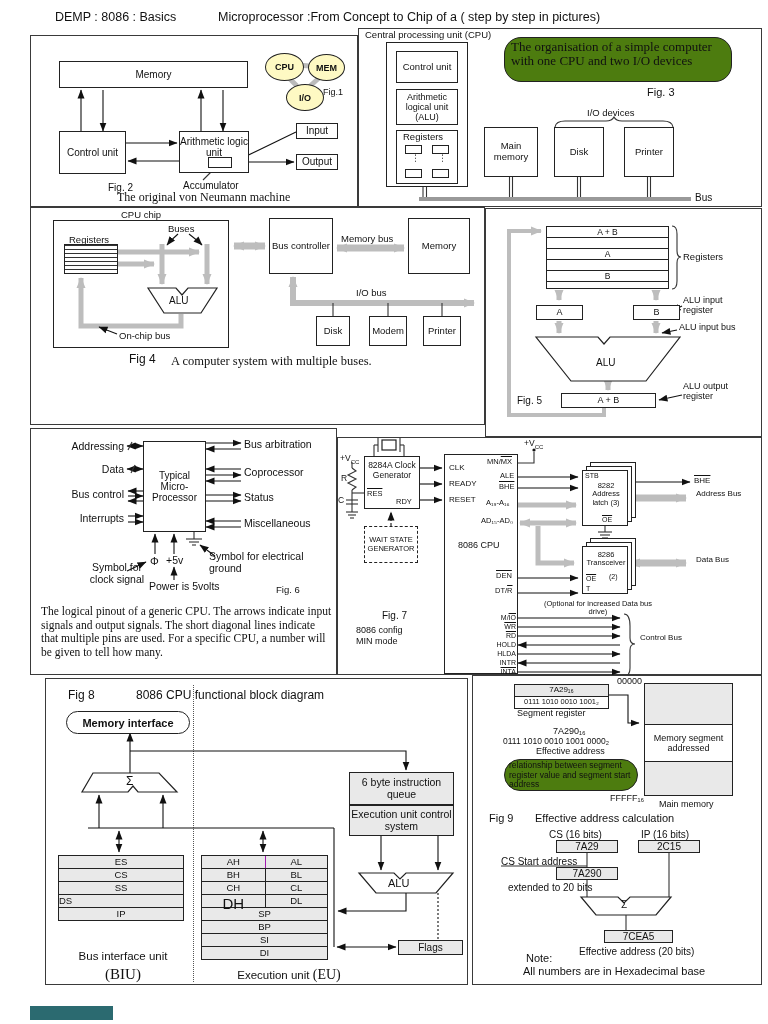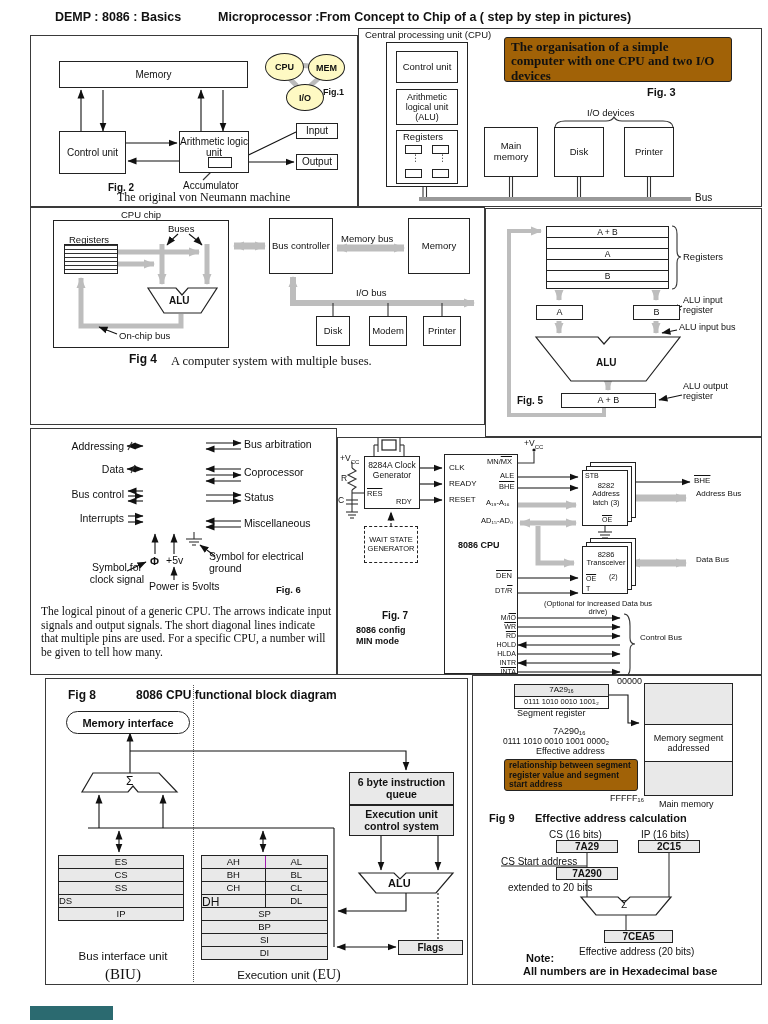--- a/index.html
+++ b/index.html
@@ -5,29 +5,29 @@
   html,body{margin:0;padding:0}
   body{width:768px;height:1024px;position:relative;background:#fff;
        font-family:"Liberation Sans",sans-serif;color:#111;overflow:hidden}
   .panel{position:absolute;border:1.5px solid #3a3a3a;background:#fff;box-sizing:border-box}
   .box{position:absolute;border:1px solid #222;background:#fff;display:flex;align-items:center;
        justify-content:center;text-align:center;line-height:1.12;box-sizing:border-box}
   .grey{background:#e9e9e9}
   .lbl{position:absolute;white-space:nowrap;line-height:1.1}
   .wrap{position:absolute;line-height:1.12}
   .serif{font-family:"Liberation Serif",serif}
-  .b{font-weight:bold}
+  .b{font-weight:normal}
   .ov{text-decoration:overline}
   .ctr{text-align:center}
   .rt{text-align:right}
   .circle{position:absolute;border:1.5px solid #222;border-radius:50%;background:#fef9c3;display:flex;
           align-items:center;justify-content:center;font-weight:bold;font-size:9px}
   .oval{position:absolute;border:1.4px solid #222;border-radius:12px;background:#fff;display:flex;
         align-items:center;justify-content:center;font-weight:bold;font-size:11px}
-  .callout{position:absolute;border:1.6px solid #222;border-radius:3px;background:#a16207;box-sizing:border-box}
+  .callout{position:absolute;border:1.6px solid #222;border-radius:17px;background:#4d7c0f;box-sizing:border-box}
   svg.wires{position:absolute;left:0;top:0;pointer-events:none}
   .w{stroke:#111;stroke-width:1.1;fill:none}
   .thin{stroke:#333;stroke-width:1.1;fill:none}
   .bus{stroke:#bdbdbd;stroke-width:5;fill:none}
   .hatch{position:absolute;border:1px solid #222;box-sizing:border-box;
          background:repeating-linear-gradient(180deg,#333 0 1px,#fff 1px 4px)}
   .dotline{position:absolute;width:0;border-left:1.5px dotted #555}
   .shape{fill:#fff;stroke:#222;stroke-width:1.2}
 </style>
 </head>
@@ -38,21 +38,21 @@
     <marker id="ah" viewBox="0 0 10 10" markerWidth="10" markerHeight="10" refX="8.5" refY="5" orient="auto-start-reverse" markerUnits="userSpaceOnUse">
       <path d="M0,1.5 L9,5 L0,8.5 Z" fill="#111"></path>
     </marker>
     <marker id="ahg" viewBox="0 0 12 12" markerWidth="12" markerHeight="12" refX="10" refY="6" orient="auto-start-reverse" markerUnits="userSpaceOnUse">
       <path d="M0,1.5 L11,6 L0,10.5 Z" fill="#bdbdbd"></path>
     </marker>
   </defs>
 </svg>
 
 <div class="lbl b" style="left:55px;top:11px;font-size:12.5px">DEMP : 8086 : Basics</div>
-<div class="lbl" style="left:218px;top:11px;font-size:12.5px;font-weight:700">Microprocessor :From Concept to Chip of a ( step by step in pictures)</div>
+<div class="lbl" style="left:218px;top:11px;font-size:12.5px;font-weight:400">Microprocessor :From Concept to Chip of a ( step by step in pictures)</div>
 
 <div class="panel" style="left:30px;top:35px;width:328px;height:172px">
   <svg class="wires" width="328" height="172">
     <line class="w" x1="50" y1="95" x2="50" y2="54" marker-end="url(#ah)"></line>
     <line class="w" x1="72" y1="54" x2="72" y2="95" marker-end="url(#ah)"></line>
     <line class="w" x1="170" y1="95" x2="170" y2="54" marker-end="url(#ah)"></line>
     <line class="w" x1="192" y1="54" x2="192" y2="95" marker-end="url(#ah)"></line>
     <line class="w" x1="95" y1="107" x2="146" y2="107" marker-end="url(#ah)"></line>
     <line class="w" x1="148" y1="125" x2="97" y2="125" marker-end="url(#ah)"></line>
     <line class="w" x1="265" y1="96" x2="203" y2="126" marker-end="url(#ah)"></line>
@@ -208,20 +208,21 @@
     <line class="thin" x1="158" y1="113" x2="168" y2="113"></line>
     <line class="thin" x1="161" y1="116" x2="165" y2="116"></line>
     <line class="w" x1="184" y1="127" x2="169" y2="116" marker-end="url(#ah)"></line>
     <line class="w" x1="96" y1="142" x2="115" y2="133" marker-end="url(#ah)"></line>
     <line class="w" x1="143" y1="151" x2="143" y2="138" marker-end="url(#ah)"></line>
   </svg>
   <div class="wrap rt" style="left:10px;top:12px;width:83px;font-size:10.5px">Addressing</div>
   <div class="wrap rt" style="left:10px;top:35px;width:83px;font-size:10.5px">Data</div>
   <div class="wrap rt" style="left:10px;top:60px;width:83px;font-size:10.5px">Bus control</div>
   <div class="wrap rt" style="left:10px;top:84px;width:83px;font-size:10.5px">Interrupts</div>
+  <div class="box b" style="left:112px;top:12px;width:63px;height:91px;font-size:10px">Typical Micro- Processor</div>
   <div class="lbl" style="left:213px;top:10px;font-size:10.5px">Bus arbitration</div>
   <div class="lbl" style="left:213px;top:38px;font-size:10.5px">Coprocessor</div>
   <div class="lbl" style="left:213px;top:63px;font-size:10.5px">Status</div>
   <div class="lbl" style="left:213px;top:89px;font-size:10.5px">Miscellaneous</div>
   <div class="lbl b" style="left:119px;top:126px;font-size:11px">Φ</div>
   <div class="lbl" style="left:135px;top:126px;font-size:10.5px">+5v</div>
   <div class="wrap ctr" style="left:55px;top:133px;width:62px;font-size:10.5px">Symbol for clock signal</div>
   <div class="lbl" style="left:118px;top:152px;font-size:10.5px">Power is 5volts</div>
   <div class="wrap" style="left:178px;top:122px;width:100px;font-size:10.5px">Symbol for electrical ground</div>
   <div class="lbl b" style="left:245px;top:156px;font-size:9.5px">Fig. 6</div>
@@ -376,21 +377,21 @@
     </div>
     <div style="display:flex;height:12px;border-bottom:1px solid #222">
       <span class="grey" style="width:50%;font-size:9.5px;text-align:center">BH</span>
         <span class="grey" style="width:50%;border-left:1px solid #222;font-size:9.5px;text-align:center;box-sizing:border-box">BL</span>
     </div>
     <div style="display:flex;height:12px;border-bottom:1px solid #222">
       <span class="grey" style="width:50%;font-size:9.5px;text-align:center">CH</span>
         <span class="grey" style="width:50%;border-left:1px solid #222;font-size:9.5px;text-align:center;box-sizing:border-box">CL</span>
     </div>
     <div style="display:flex;height:12px;border-bottom:1px solid #222">
-      <span class="grey" style="width:50%;font-size:12px;text-align:left">DH</span>
+      <span class="grey" style="width:50%;font-size:15px;text-align:center">DH</span>
         <span class="grey" style="width:50%;border-left:1px solid #222;font-size:9.5px;text-align:center;box-sizing:border-box">DL</span>
     </div>
     <div class="grey" style="height:12px;border-bottom:1px solid #222;font-size:9.5px;text-align:center">SP</div>
     <div class="grey" style="height:12px;border-bottom:1px solid #222;font-size:9.5px;text-align:center">BP</div>
     <div class="grey" style="height:12px;border-bottom:1px solid #222;font-size:9.5px;text-align:center">SI</div>
     <div class="grey" style="height:12px;font-size:9.5px;text-align:center">DI</div>
   </div>
   <div class="box grey b" style="left:303px;top:93px;width:105px;height:33px;font-size:10.5px">6 byte instruction queue</div>
   <div class="box grey b" style="left:303px;top:126px;width:105px;height:31px;font-size:10.5px">Execution unit control system</div>
   <div class="lbl b" style="left:342px;top:198px;font-size:11px">ALU</div>

